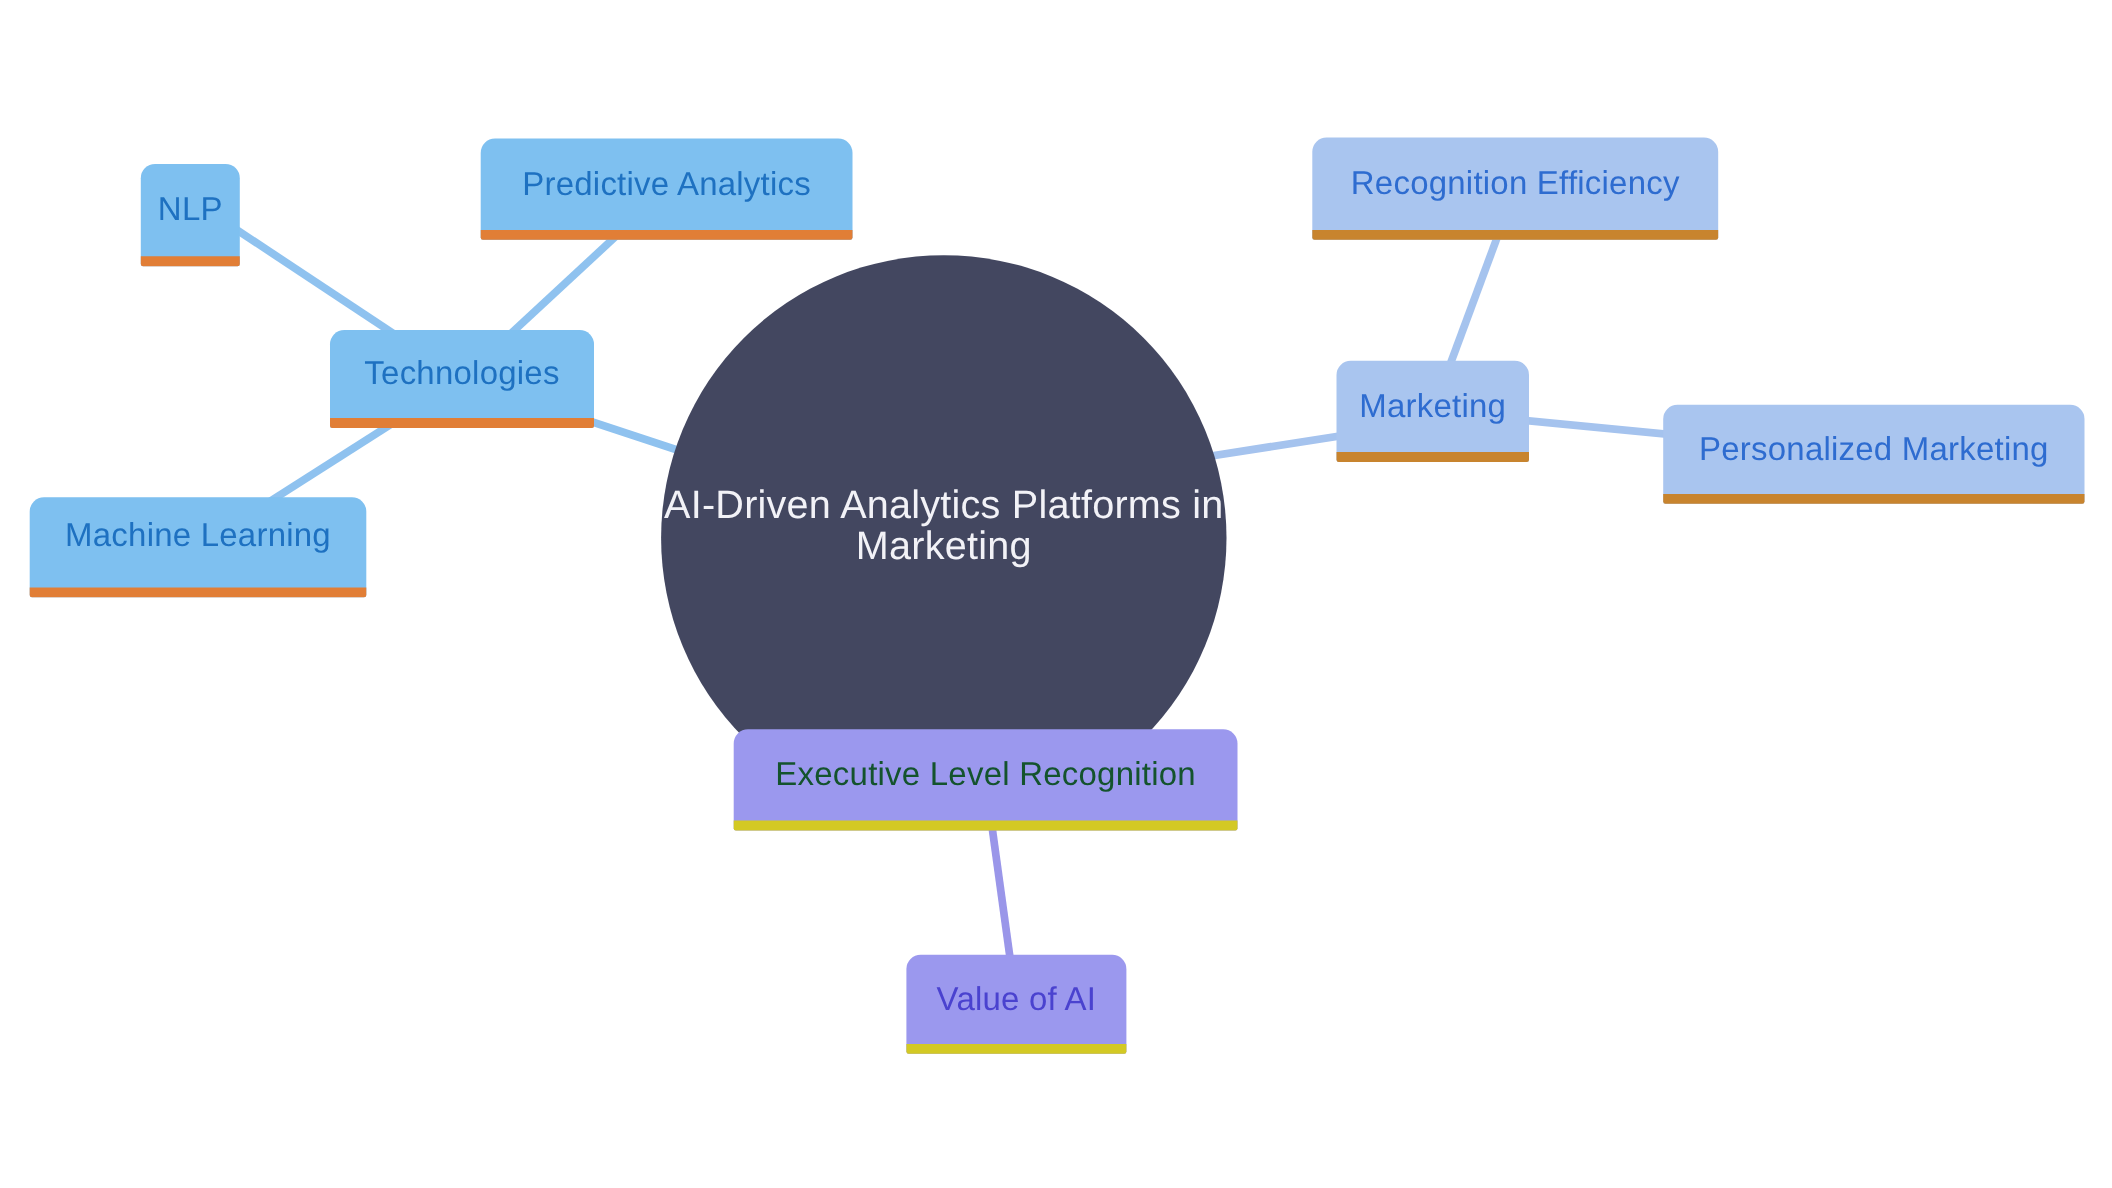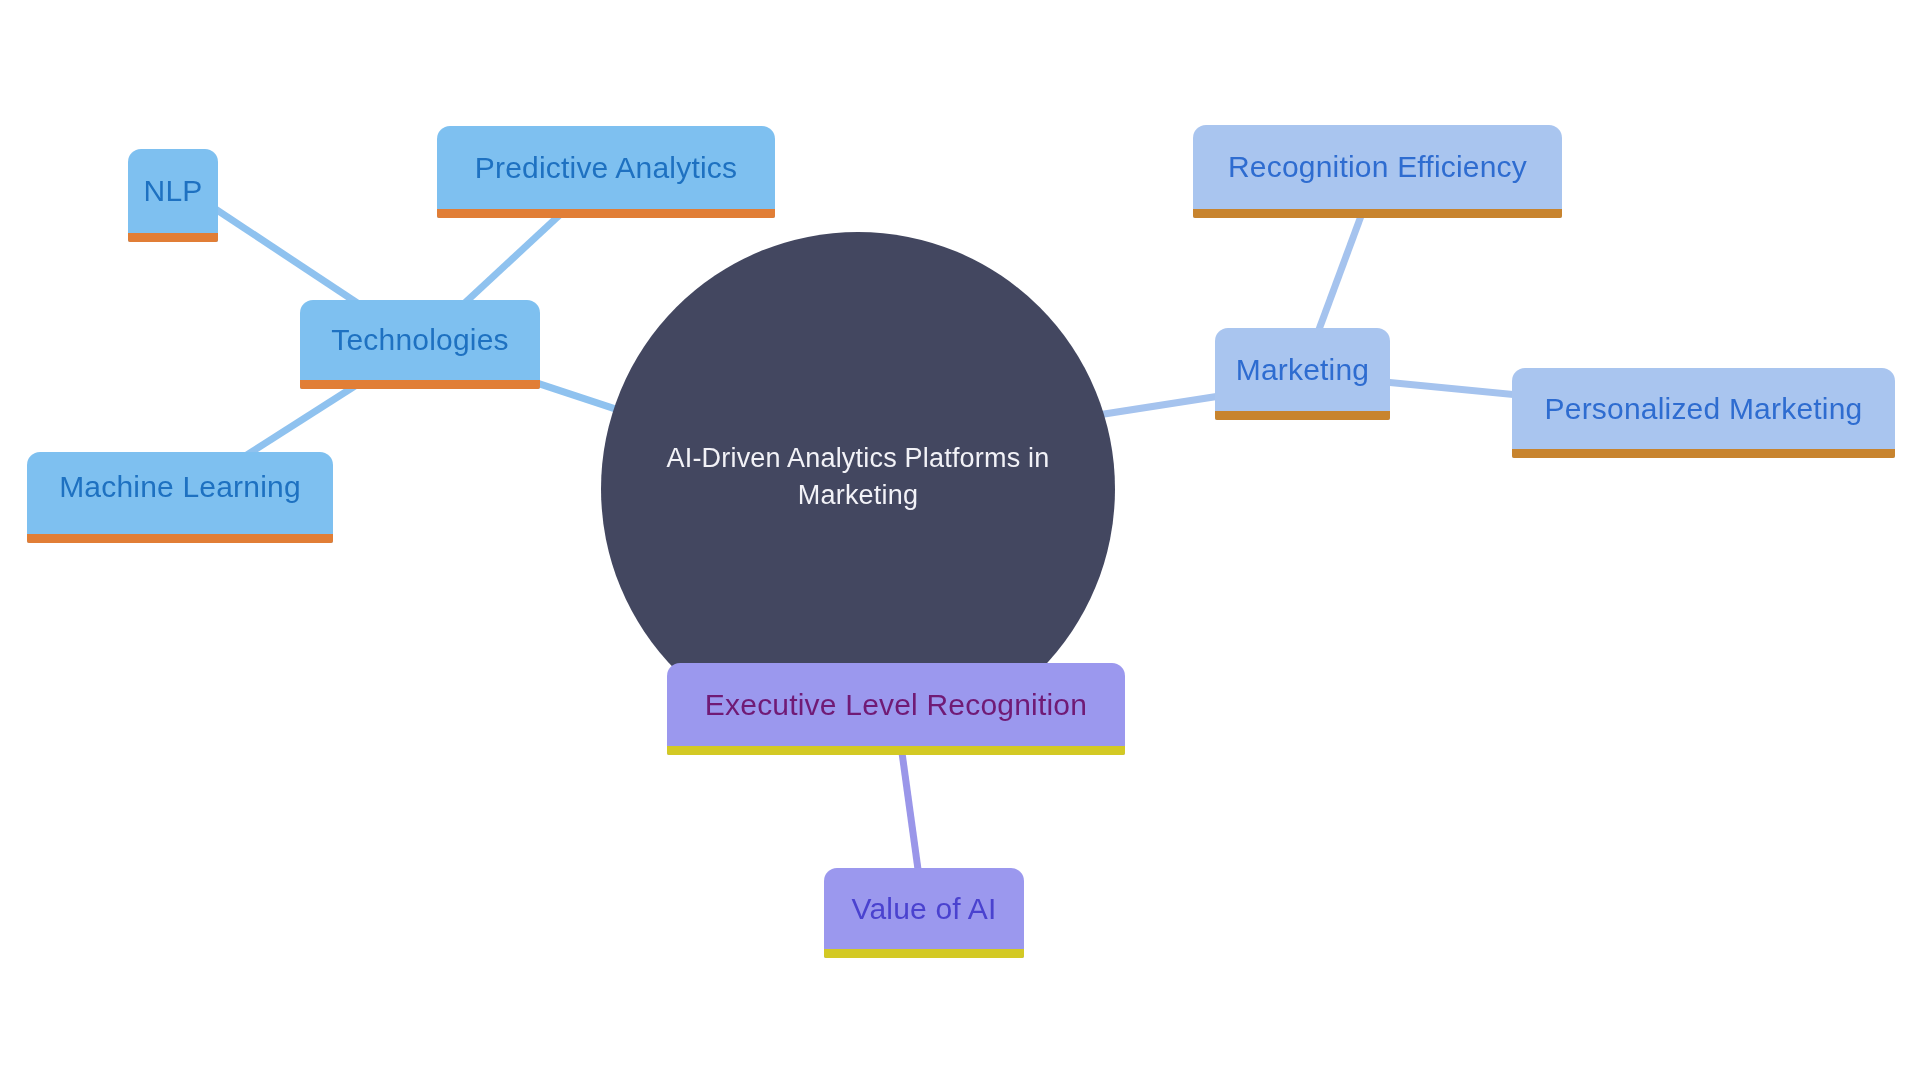--- a/index.html
+++ b/index.html
@@ -6,21 +6,21 @@
   html,body{margin:0;padding:0;background:#ffffff;}
   body{font-family:"Liberation Sans", sans-serif; -webkit-font-smoothing:antialiased;}
   #stage{position:relative;width:1920px;height:1080px;background:#ffffff;overflow:hidden;}
   #edges-svg{position:absolute;left:0;top:0;width:1920px;height:1080px;z-index:1;}
   .center-node{
     position:absolute;z-index:2;border-radius:50%;
     display:flex;align-items:center;justify-content:center;text-align:center;
   }
   .center-label{
     white-space:pre-line;text-align:center;transform:translateY(-12px);
-    font-size:27px;line-height:37px;font-weight:normal;letter-spacing:0.2px;
+    font-size:36px;line-height:37px;font-weight:normal;letter-spacing:0.2px;
   }
   .node{
     position:absolute;z-index:3;display:flex;flex-direction:column;
     border-radius:13px 13px 2px 2px;box-sizing:border-box;cursor:default;
   }
   .node .label-wrap{
     flex:1;display:flex;align-items:center;justify-content:center;
     padding:0 12px;overflow:hidden;
   }
   .node .label{
@@ -84,21 +84,21 @@
       <div class="accent-bar" style="background: rgb(200, 132, 46);"></div>
     </div>
     <div class="node" style="left: 1512px; top: 368px; width: 383px; height: 90px; background: rgb(169, 197, 239);">
       <div class="label-wrap">
         <span class="label" style="color: rgb(46, 108, 208); text-align: right;">Personalized Marketing</span>
       </div>
       <div class="accent-bar" style="background: rgb(200, 132, 46);"></div>
     </div>
     <div class="node" style="left: 667px; top: 663px; width: 458px; height: 92px; background: rgb(155, 152, 238);">
       <div class="label-wrap">
-        <span class="label" style="color: #701a75;">Executive Level Recognition</span>
+        <span class="label" style="color: #14532d;">Executive Level Recognition</span>
       </div>
       <div class="accent-bar" style="background: rgb(211, 201, 36);"></div>
     </div>
     <div class="node" style="left: 824px; top: 868px; width: 200px; height: 90px; background: rgb(155, 152, 238);">
       <div class="label-wrap">
         <span class="label" style="color: rgb(74, 66, 207);">Value of AI</span>
       </div>
       <div class="accent-bar" style="background: rgb(211, 201, 36);"></div>
     </div>
   </div>

